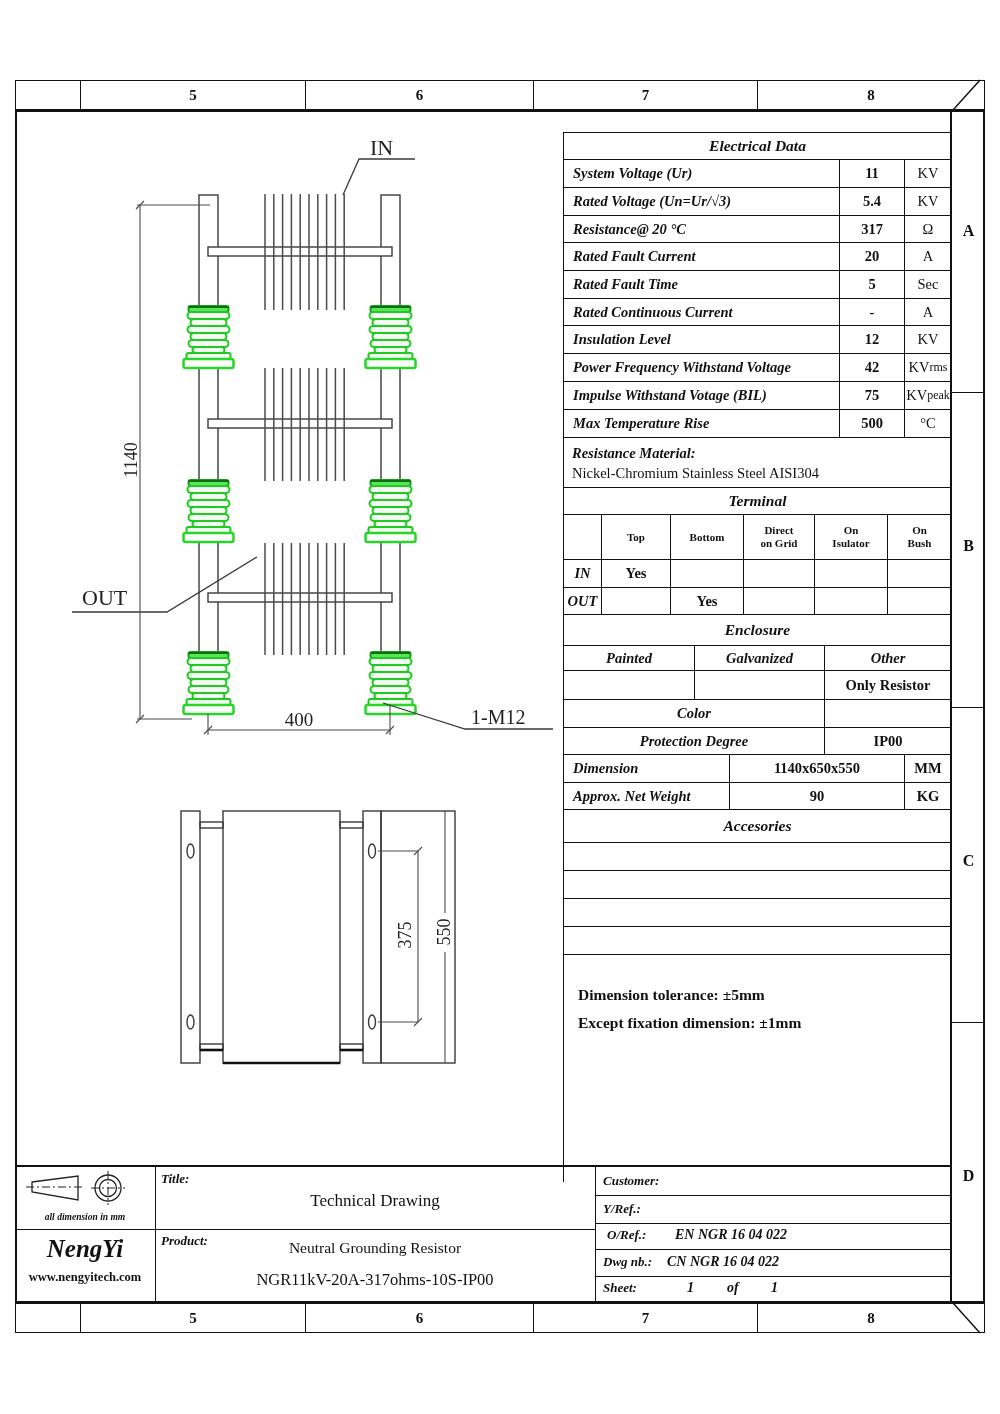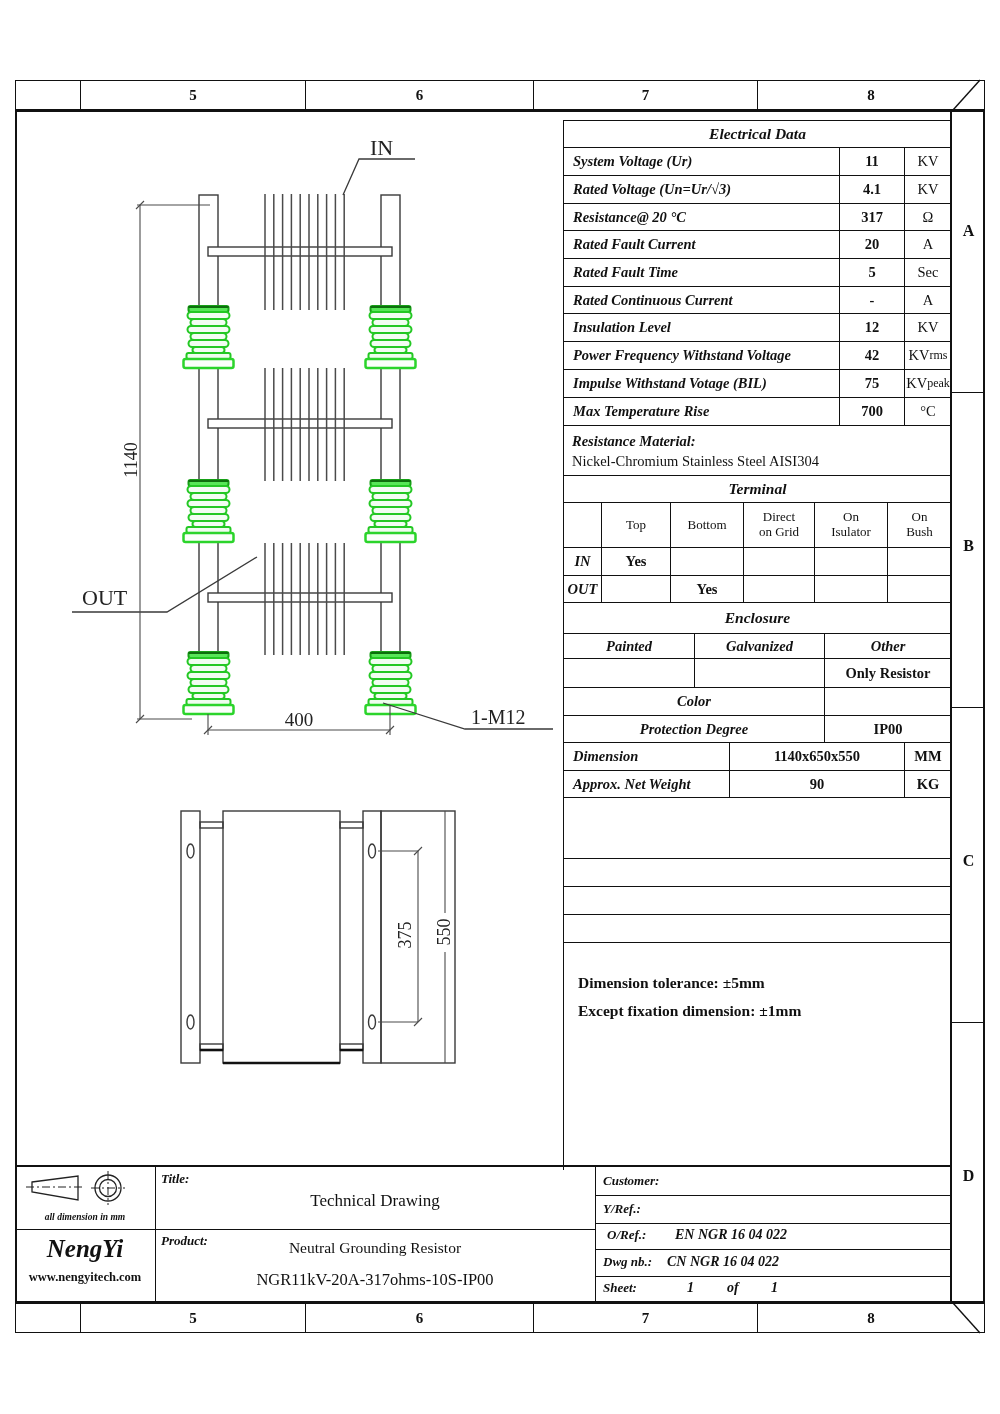--- a/index.html
+++ b/index.html
@@ -15,21 +15,21 @@
   .band-bottom{top:1303px;}
   .band .bcell{height:100%;display:flex;align-items:center;justify-content:center;
                font-size:15px;font-weight:bold;border-right:1.4px solid #111;}
   .band .bcell:last-child{border-right:none;}
   .bc0{width:65px;} .bc1{width:225px;} .bc2{width:228px;} .bc3{width:224px;} .bc4{flex:1;}
   .right-strip{left:950px;top:110px;width:35px;height:1193px;border-left:2px solid #111;}
   .right-strip .tick{position:absolute;left:0;width:100%;border-bottom:1.4px solid #111;}
   .right-strip .rletter{position:absolute;width:100%;text-align:center;
                font-size:16px;font-weight:bold;}
   
-  .tables{left:563px;top:120px;width:387px;height:1050px;border-left:1.6px solid #111;
+  .tables{left:563px;top:132px;width:387px;height:1050px;border-left:1.6px solid #111;
           border-top:1.6px solid #111;font-size:14.5px;}
   .trow{position:absolute;left:0;width:387px;border-bottom:1.4px solid #111;display:flex;align-items:stretch;}
   .hdr{justify-content:center;align-items:center;font-weight:bold;font-style:italic;font-size:15.5px;}
   .c{display:flex;align-items:center;border-right:1.4px solid #111;}
   .c:last-child{border-right:none;}
   .lab{font-style:italic;font-weight:600;padding-left:9px;}
   .val{justify-content:center;font-weight:600;}
   .ctr{justify-content:center;}
   .itl{font-style:italic;font-weight:600;}
   .pre{white-space:pre-line;text-align:center;line-height:1.15;}
@@ -89,21 +89,21 @@
     <div class="trow" style="top:27px;height:28px">
       <div class="c lab" style="width:276px">System Voltage (Ur)</div>
       <div class="c val" style="width:65px">11</div>
       <div class="c ctr" style="flex:1">
           <span>KV</span>
           <sub></sub>
         </div>
     </div>
     <div class="trow" style="top:55px;height:28px">
       <div class="c lab" style="width:276px">Rated Voltage (Un=Ur/√3)</div>
-      <div class="c val" style="width:65px">4.1</div>
+      <div class="c val" style="width:65px">5.4</div>
       <div class="c ctr" style="flex:1">
           <span>KV</span>
           <sub></sub>
         </div>
     </div>
     <div class="trow" style="top:83px;height:27px">
       <div class="c lab" style="width:276px">Resistance@ 20 °C</div>
       <div class="c val" style="width:65px">317</div>
       <div class="c ctr" style="flex:1">
           <span>Ω</span>
@@ -153,34 +153,34 @@
     <div class="trow" style="top:249px;height:28px">
       <div class="c lab" style="width:276px">Impulse Withstand Votage (BIL)</div>
       <div class="c val" style="width:65px">75</div>
       <div class="c ctr" style="flex:1">
           <span>KV</span>
           <sub>peak</sub>
         </div>
     </div>
     <div class="trow" style="top:277px;height:28px">
       <div class="c lab" style="width:276px">Max Temperature Rise</div>
-      <div class="c val" style="width:65px">700</div>
+      <div class="c val" style="width:65px">500</div>
       <div class="c ctr" style="flex:1">
           <span>°C</span>
           <sub></sub>
         </div>
     </div>
 
     <div class="matcell" style="top:305px;height:50px;border-bottom:1.4px solid #111">
       <span class="itl">Resistance Material:</span><br>
       <span>Nickel-Chromium Stainless Steel AISI304</span>
     </div>
 
     <div class="trow hdr" style="top:355px;height:27px">Terminal</div>
-    <div class="trow" style="top:382px;height:45px;font-size:13px;font-weight:400">
+    <div class="trow" style="top:382px;height:45px;font-size:11px;font-weight:700">
       <div class="c" style="width:38px"></div>
       <div class="c ctr pre" style="width:69px">Top</div>
       <div class="c ctr pre" style="width:73px">Bottom</div>
       <div class="c ctr pre" style="width:71px">Direct
 on Grid</div>
       <div class="c ctr pre" style="width:73px">On
 Isulator</div>
       <div class="c ctr pre" style="flex:1">On
 Bush</div>
     </div>
@@ -224,20 +224,21 @@
       <div class="c lab" style="width:166px">Dimension</div>
       <div class="c ctr val" style="width:175px">1140x650x550</div>
       <div class="c ctr val" style="flex:1">MM</div>
     </div>
     <div class="trow" style="top:650px;height:27px">
       <div class="c lab" style="width:166px">Approx. Net Weight</div>
       <div class="c ctr val" style="width:175px">90</div>
       <div class="c ctr val" style="flex:1">KG</div>
     </div>
 
+    <div class="trow hdr" style="top:677px;height:33px">Accesories</div>
     <div class="trow" style="top:710px;height:28px"></div>
     <div class="trow" style="top:738px;height:28px"></div>
     <div class="trow" style="top:766px;height:28px"></div>
     <div class="trow" style="top:794px;height:28px"></div>
 
     <div class="note" style="top:853px">Dimension tolerance: ±5mm</div>
     <div class="note" style="top:881px">Except fixation dimension: ±1mm</div>
   </div>
 
   <div class="abs tblock">

